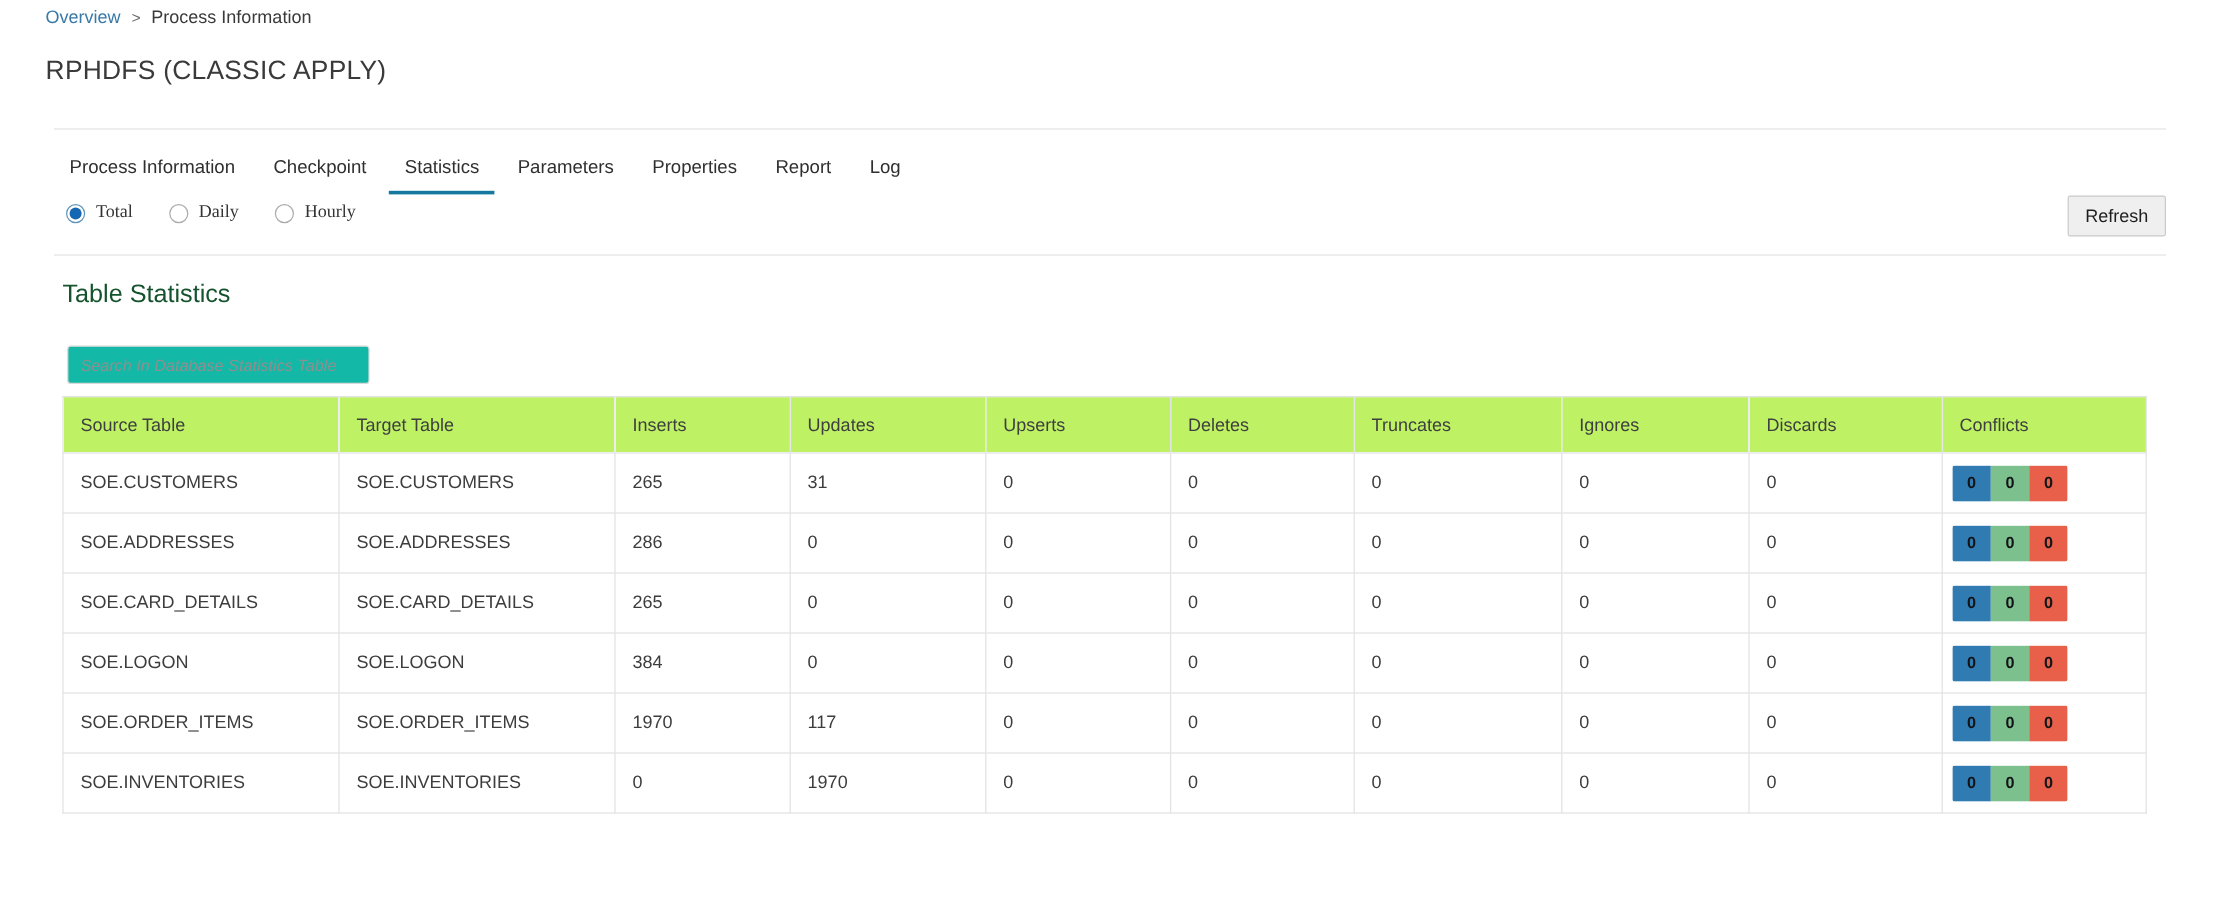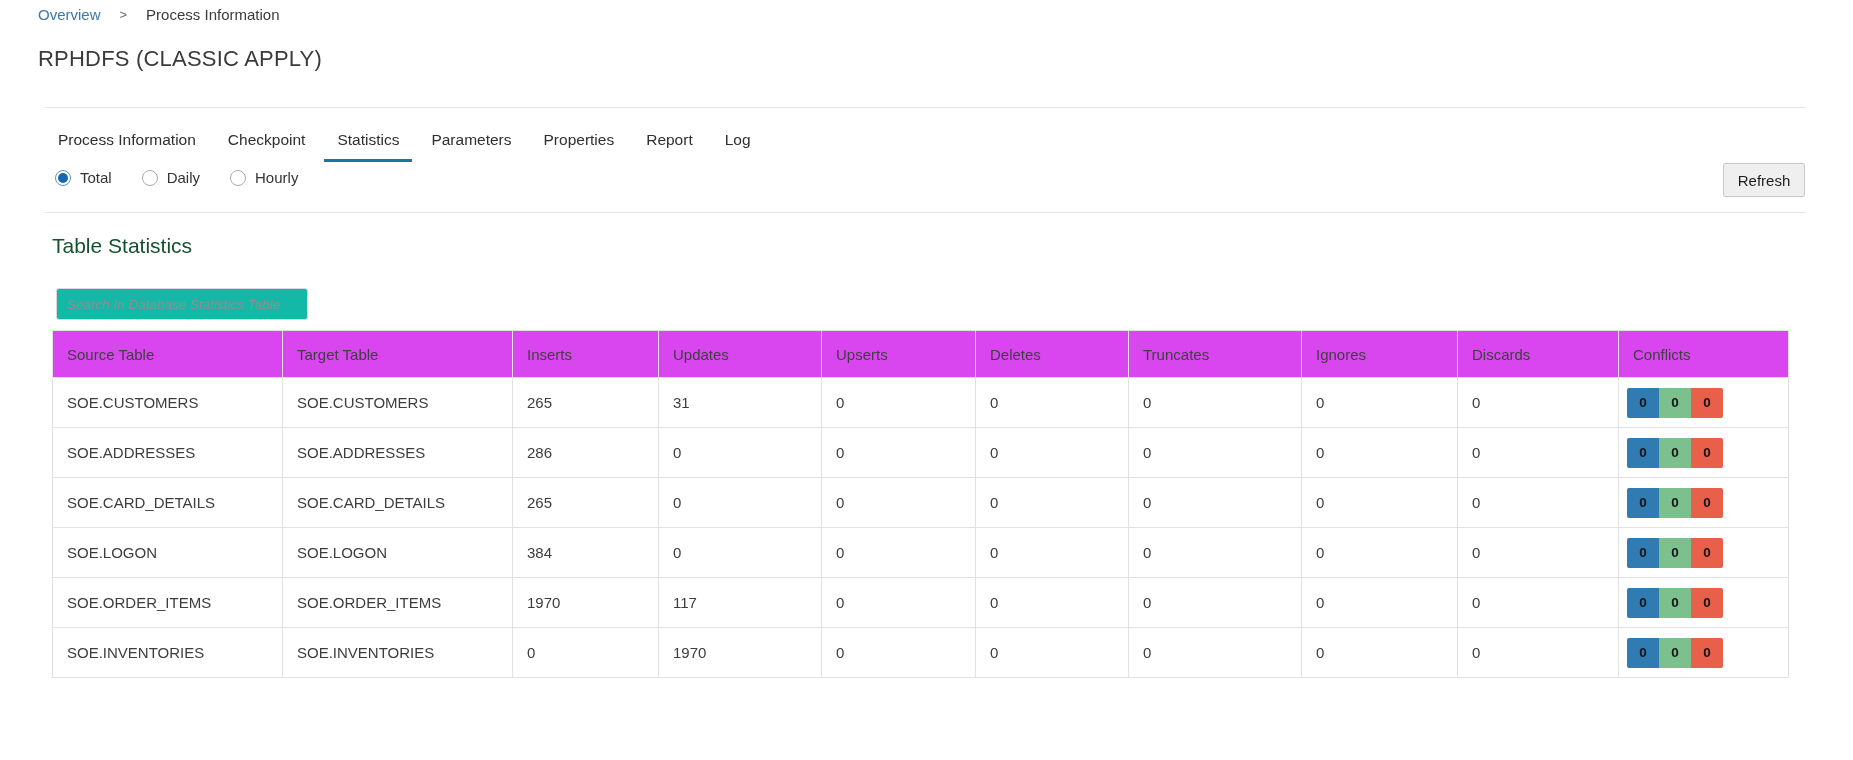--- a/index.html
+++ b/index.html
@@ -3,51 +3,51 @@
 <meta charset="utf-8">
 <style>
   html,body{margin:0;padding:0;}
   body{
     width:1853px;height:760px;position:relative;overflow:hidden;
     background:#ffffff;color:#3c3c3c;
     font-family:"Liberation Sans", sans-serif;
     -webkit-font-smoothing:antialiased;
   }
   
-  .breadcrumb{position:absolute;left:38px;top:6px;display:flex;align-items:center;gap:19px;font-size:15px;}
+  .breadcrumb{position:absolute;left:38px;top:6px;display:flex;align-items:center;gap:9px;font-size:15px;}
   .crumb-link{color:#3879a8;cursor:pointer;}
   .crumb-sep{color:#6a6a6a;font-size:13px;}
   .crumb-current{color:#3a3a3a;}
   
   .page-title{position:absolute;left:38px;top:46px;font-size:22px;font-weight:400;color:#3a3a3a;letter-spacing:.2px;}
   
   .divider{position:absolute;left:45px;width:1760px;height:1px;background:#e3e3e3;}
   .divider-1{top:107px;}
   .divider-2{top:212px;}
   
   .tabs{position:absolute;left:45px;top:130px;display:flex;gap:6px;}
   .tab{padding:0 13px 9px 13px;font-size:15.5px;color:#2f2f2f;line-height:20px;cursor:pointer;border-bottom:3px solid transparent;}
   .tab.active{border-bottom-color:#15799f;}
   
-  .radio-row{position:absolute;left:55px;top:169px;display:flex;gap:30px;align-items:center;}
+  .radio-row{position:absolute;left:55px;top:169px;display:flex;gap:30px;align-items:center;font-family:Liberation Serif, serif;}
   .radio-opt{display:flex;align-items:center;gap:9px;cursor:pointer;}
   .radio-circle{width:16px;height:16px;border-radius:50%;border:1px solid #ababab;background:#fff;box-sizing:border-box;position:relative;flex:0 0 auto;}
   .radio-opt.selected .radio-circle{border-color:#5f93b8;}
   .radio-opt.selected .radio-circle::after{content:"";position:absolute;left:2px;top:2px;width:10px;height:10px;border-radius:50%;background:#1467b3;}
   .radio-label{font-size:15px;color:#333;}
   
   .refresh-btn{position:absolute;left:1723px;top:163px;width:82px;height:34px;background:#efefef;border:1px solid #c9c9c9;border-radius:2px;font-size:15px;color:#1e1e1e;font-family:"Liberation Sans",sans-serif;cursor:pointer;}
   
   .section-title{position:absolute;left:52px;top:234px;font-size:21px;font-weight:400;color:#14532d;}
   .search-input{position:absolute;left:56px;top:288px;width:252px;height:32px;box-sizing:border-box;border:1px solid #d9d9d9;border-radius:3px;padding:0 10px;font-size:13.5px;font-family:"Liberation Sans",sans-serif;color:#444;background:#14b8a6;outline:none;}
   .search-input::placeholder{color:#8f8f8f;font-style:italic;}
   
   .stats-table{position:absolute;left:52px;top:330px;width:1736px;border-collapse:collapse;table-layout:fixed;font-size:15px;color:#3d3d3d;}
   .stats-table th,.stats-table td{border:1px solid #e2e2e2;padding:0 0 0 14px;text-align:left;font-weight:400;overflow:hidden;white-space:nowrap;}
-  .stats-table thead th{height:46px;background:#d946ef;color:#3f3f3f;}
+  .stats-table thead th{height:46px;background:#bef264;color:#3f3f3f;}
   .stats-table tbody td{height:49px;background:#ffffff;}
   .col-source{width:230px;}.col-target{width:230px;}.col-inserts{width:146px;}.col-updates{width:163px;}
   .col-upserts{width:154px;}.col-deletes{width:153px;}.col-truncates{width:173px;}.col-ignores{width:156px;}
   .col-discards{width:161px;}.col-conflicts{width:170px;}
   td.conflicts-cell{padding-left:8px;}
   .conflict-badge{display:flex;width:96px;border-radius:2px;overflow:hidden;}
   .conflict-seg{width:32px;height:30px;display:flex;align-items:center;justify-content:center;font-size:13.5px;font-weight:700;color:#141418;}
 </style>
 </head>
 <body>

